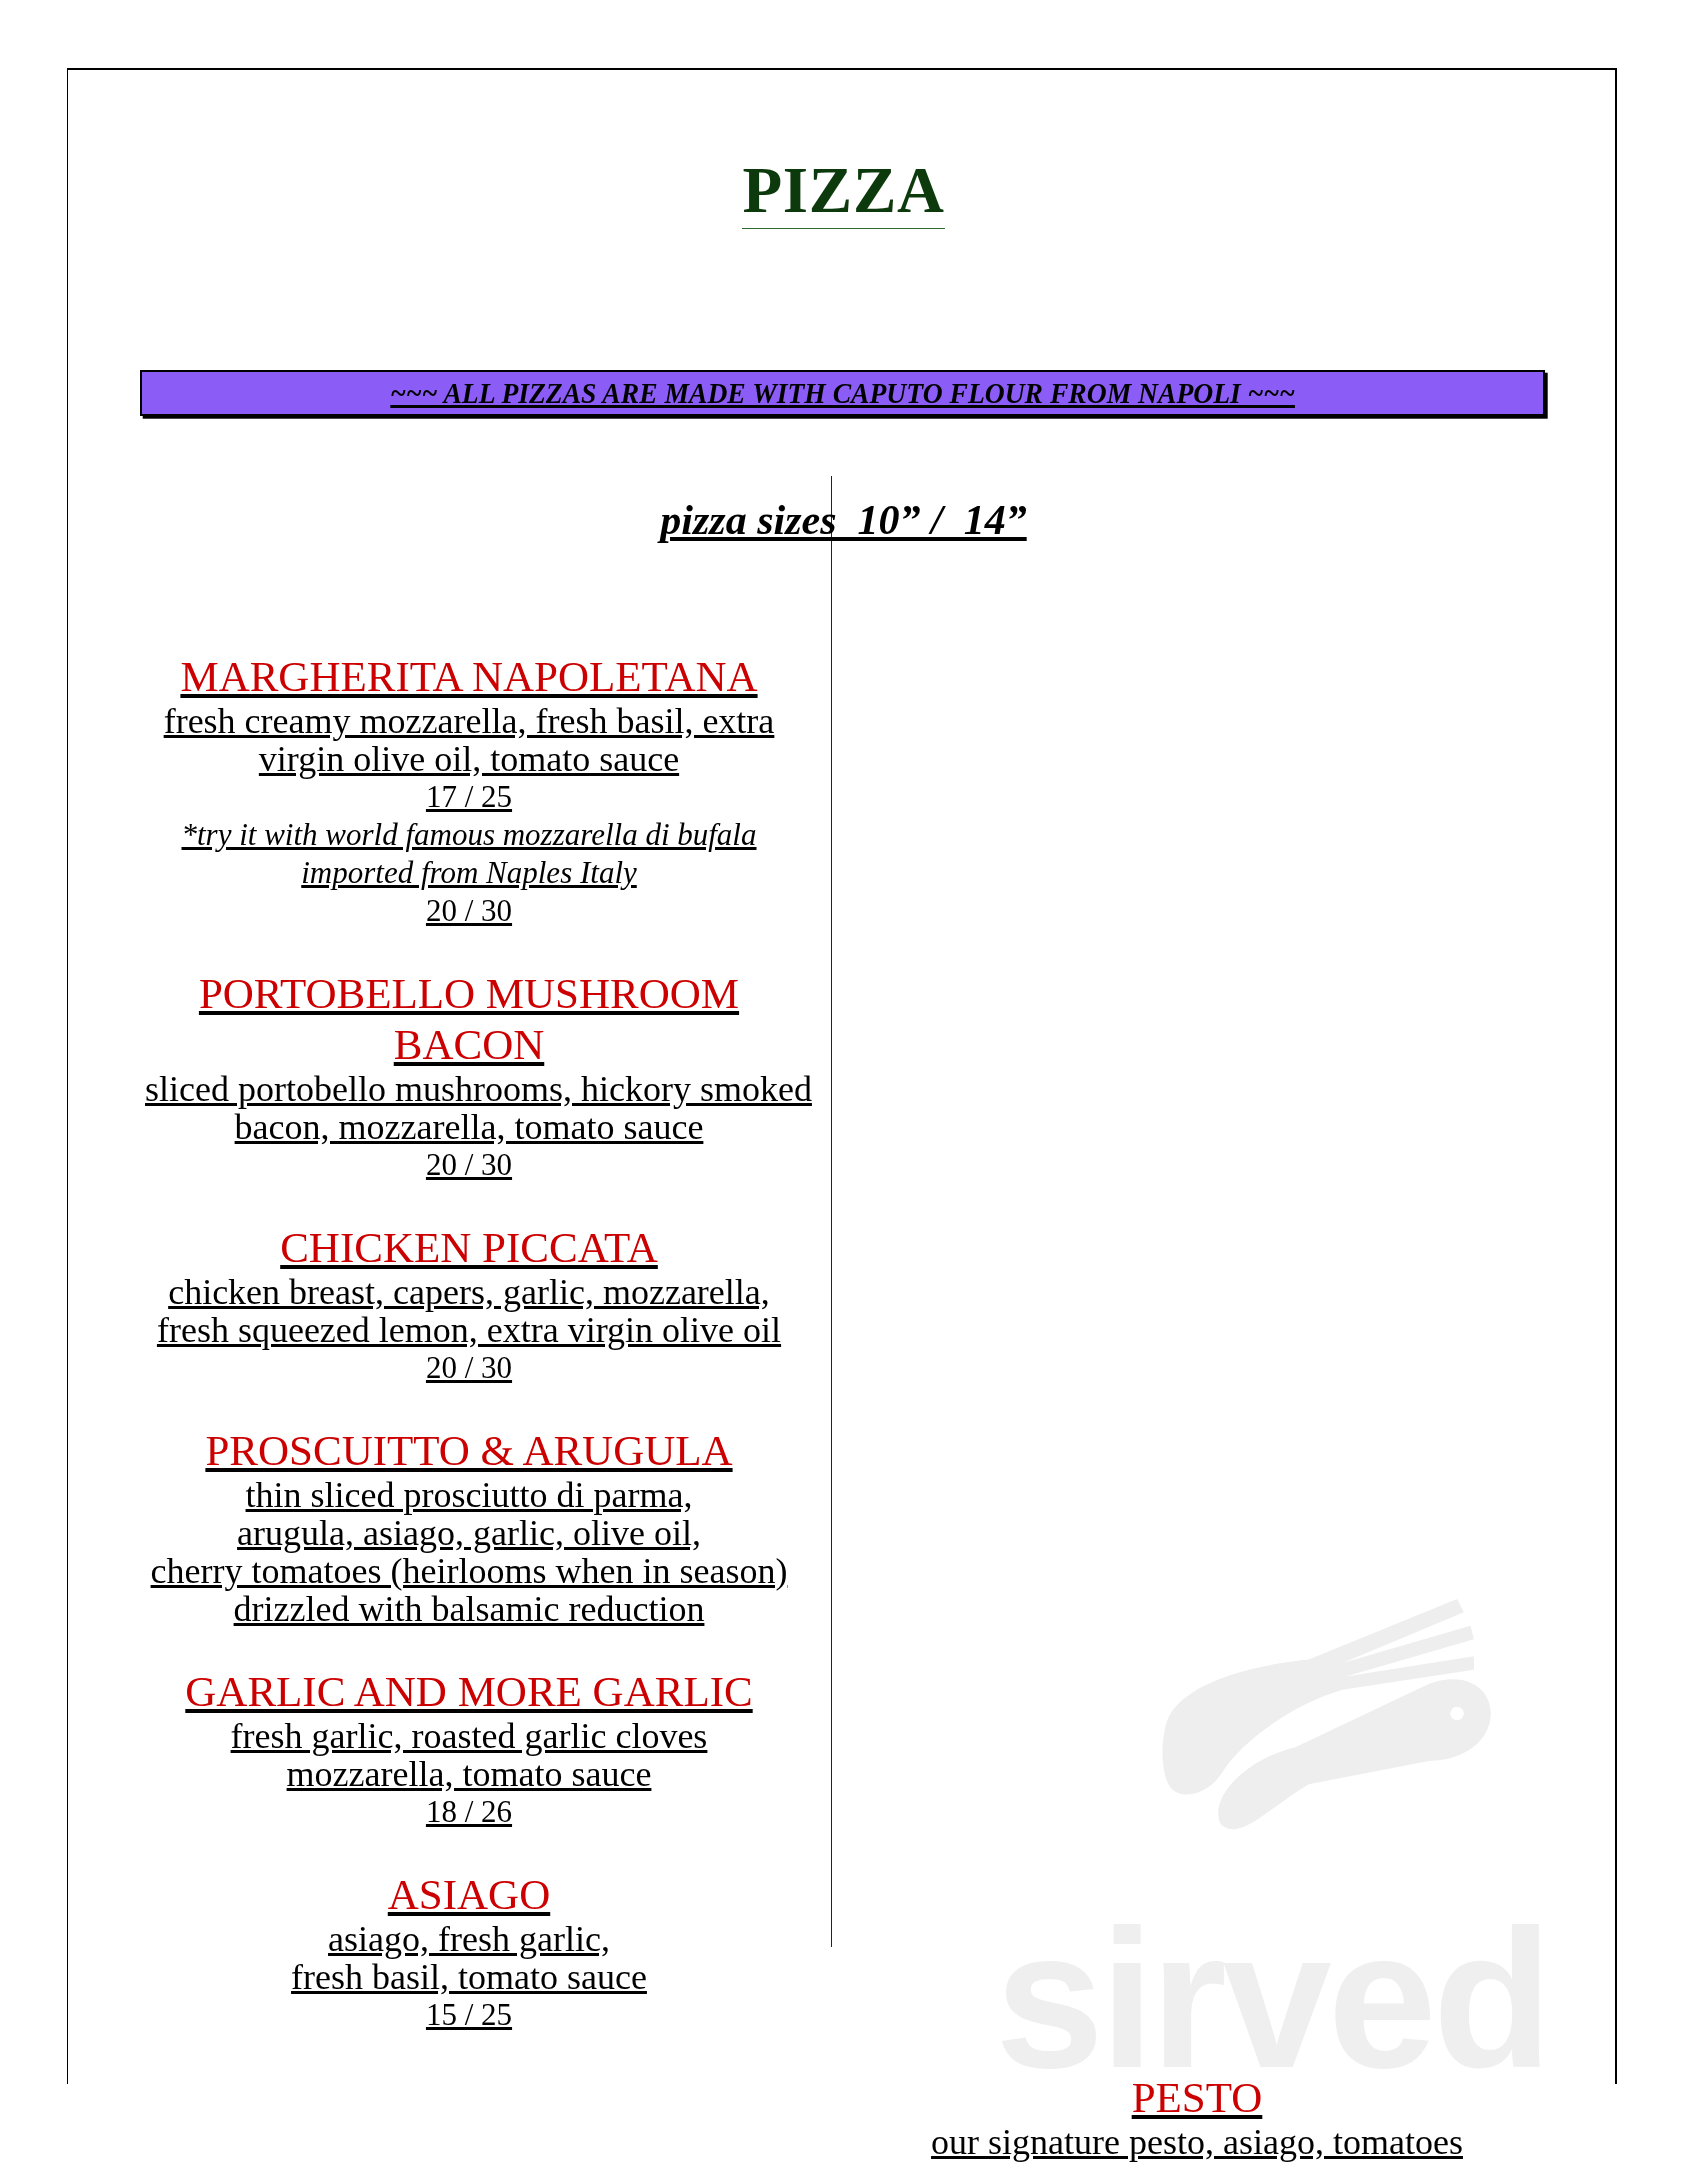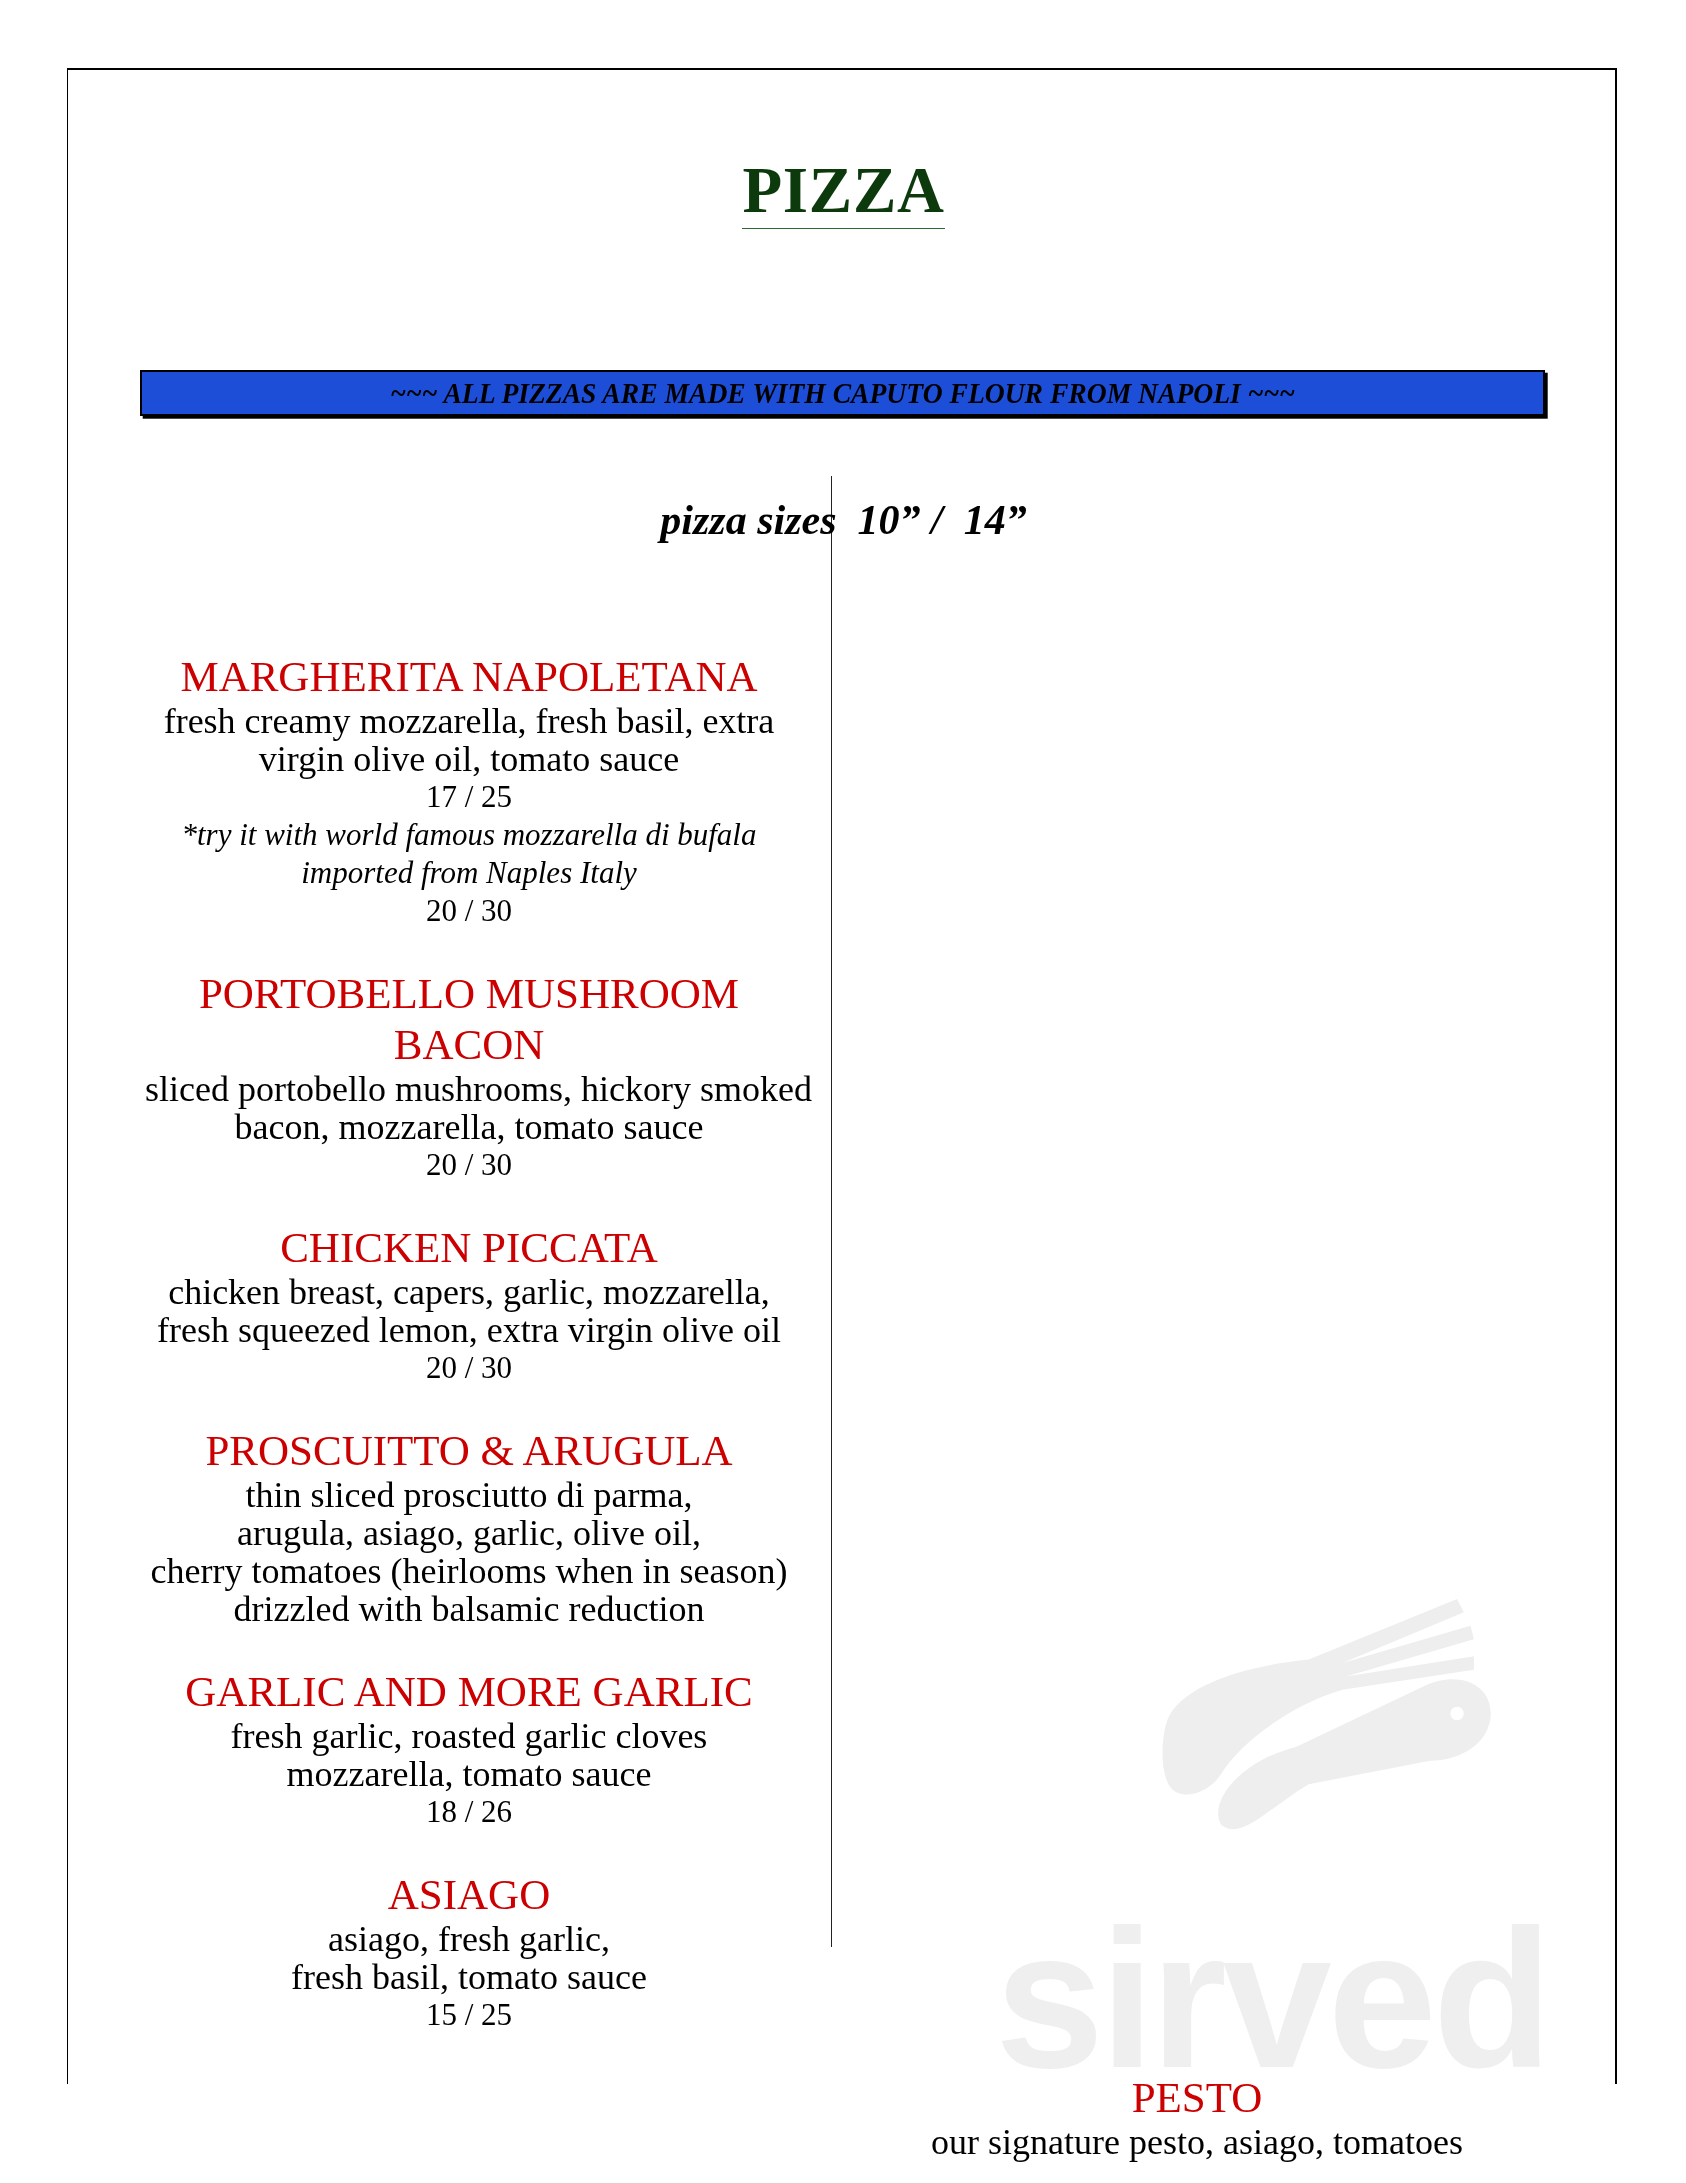--- a/index.html
+++ b/index.html
@@ -4,41 +4,41 @@
 <style>
   html, body { margin: 0; padding: 0; background: #ffffff; }
   body { width: 1687px; height: 2183px; position: relative; overflow: hidden;
          font-family: "Liberation Serif", "DejaVu Serif", serif; color: #000; }
   .page-border { position: absolute; left: 67px; top: 68px; width: 1550px; height: 2016px;
                  border-top: 2px solid #000; border-left: 1.3px solid #000; border-right: 2px solid #000; box-sizing: border-box; }
   .title { position: absolute; left: 0; width: 1687px; top: 157px; text-align: center; }
   .title span { display: inline-block; font-weight: bold; font-size: 65px; color: #0d3a0d;
                 line-height: 67px; letter-spacing: 0.7px; border-bottom: 1.3px solid #2d6a2d; padding-bottom: 4px; }
   .banner { position: absolute; left: 140px; top: 298px; width: 1405px; height: 46px; box-sizing: border-box;
-            border: 2px solid #000; box-shadow: 2.7px 2.7px 0 #000; background: #1d4ed8;
+            border: 2px solid #000; box-shadow: 2.7px 2.7px 0 #000; background: #8b5cf6;
             display: flex; align-items: center; justify-content: center; }
   .banner span { font-style: italic; font-weight: bold; font-size: 30px; transform: scaleX(0.92); white-space: nowrap; }
   .sizes { position: absolute; left: 0; width: 1687px; top: 375px; text-align: center;
            font-style: italic; font-weight: bold; font-size: 42px; line-height: 54px; white-space: pre; }
   .divider { position: absolute; left: 831px; top: 476px; width: 1.3px; height: 1471px; background: #222; }
   .col { position: absolute; top: 475px; text-align: center; }
   .col-left { left: 145px; width: 648px; }
   .col-right { left: 870px; width: 654px; }
   .item { margin: 4px 0 31px 0; }
   .col-left .item { margin-bottom: 38px; }
   .item-name { color: #cc0000; font-size: 43px; line-height: 51px; font-weight: normal; }
   .item-desc { font-size: 36px; line-height: 38px; }
   .item-note { font-size: 31px; line-height: 38px; font-style: italic; }
   .item-price { font-size: 31px; line-height: 38px; }
   .line { display: block; white-space: nowrap; }
   .watermark { position: absolute; pointer-events: none; }
   .wm-text { left: 995px; top: 1899px; font-family: "Liberation Sans", "DejaVu Sans", sans-serif; font-weight: bold;
              font-size: 196px; line-height: 202px; color: #efefef; letter-spacing: -4px; z-index: 0; }
   .wm-icon { left: 1140px; top: 1518px; width: 378px; height: 337px; z-index: 0; }
-  .content { position: relative; z-index: 1; }
+  .content { position: relative; z-index: 1; text-decoration: underline; }
 </style>
 </head>
 <body>
 
 <svg class="watermark wm-icon" viewBox="0 0 560 500">
   <g fill="#eeeeee">
 
     <path d="M40 300 C60 250 150 220 250 210 L470 120 L480 140 L300 215 L490 160 L495 180 L305 235 L495 205 L495 225 L300 255 C230 275 150 330 120 380 C100 410 60 420 45 400 C30 380 30 330 40 300 Z"></path>
 
     <path d="M120 455 C100 420 150 360 230 340 L420 250 C470 225 520 245 520 290 C520 330 480 360 430 360 L250 395 C190 430 150 480 120 455 Z"></path>

